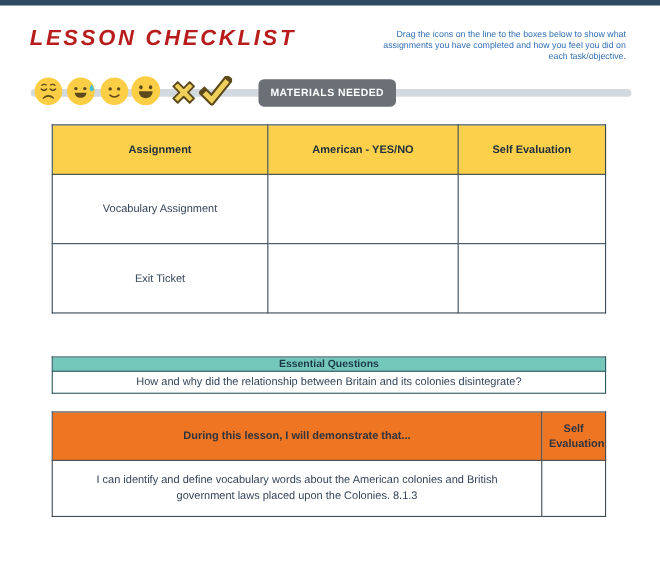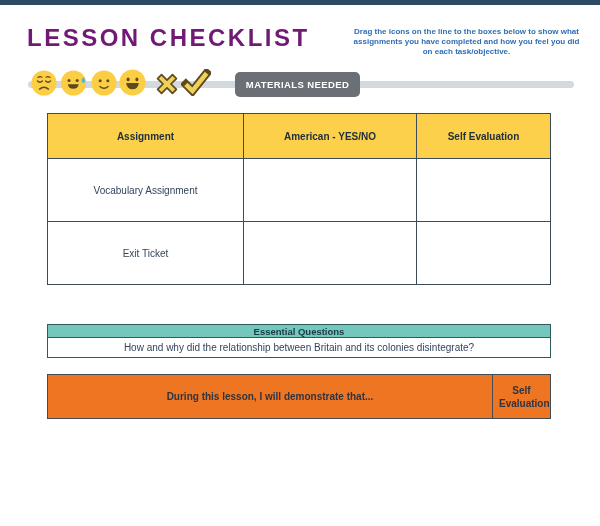--- a/index.html
+++ b/index.html
@@ -12,27 +12,27 @@
     font-family: "Liberation Sans", sans-serif;
     overflow: hidden;
   }
   .top-strip {
     position: absolute; left:0; top:0;
     width: 600px; height: 5px;
     background: #2d4a63;
   }
   .title {
     position: absolute; left: 27px; top: 24px; margin: 0;
-    font-size: 24px; font-weight: 700;
-    letter-spacing: 2.5px; color: #701a75; white-space: nowrap;
+    font-size: 20px; font-style: italic; font-weight: 700;
+    letter-spacing: 2.5px; color: #b91c1c; white-space: nowrap;
   }
   .instructions {
-    position: absolute; top: 27px; right: 17px; width: 233px;
-    text-align: center; font-size: 8px; line-height: 10px;
-    font-weight: 700; color: #2f6fb5;
+    position: absolute; top: 27px; right: 31px; width: 233px;
+    text-align: right; font-size: 8px; line-height: 10px;
+    font-weight: 400; color: #2f6fb5;
   }
   .track {
     position: absolute; left: 28px; top: 81px;
     width: 546px; height: 7px; border-radius: 4px;
     background: #d3dadf;
   }
   .icon { position: absolute; display: block; }
   .icon svg { display: block; width: 100%; height: 100%; }
   .i1 { left: 31px;  top: 70px; width: 26px; height: 26px; }
   .i2 { left: 60px;  top: 70px; width: 27px; height: 26px; }
@@ -193,14 +193,18 @@
 <table class="goals">
   <colgroup>
       <col style="width:445px">
       <col style="width:58px">
     </colgroup>
   <tbody>
       <tr>
     <th>During this lesson, I will demonstrate that...</th>
     <th>Self Evaluation</th>
   </tr>
+  <tr>
+    <td>I can identify and define vocabulary words about the American colonies and British government laws placed upon the Colonies. 8.1.3</td>
+    <td></td>
+  </tr>
 </tbody>
   </table>
 
 </body></html>

